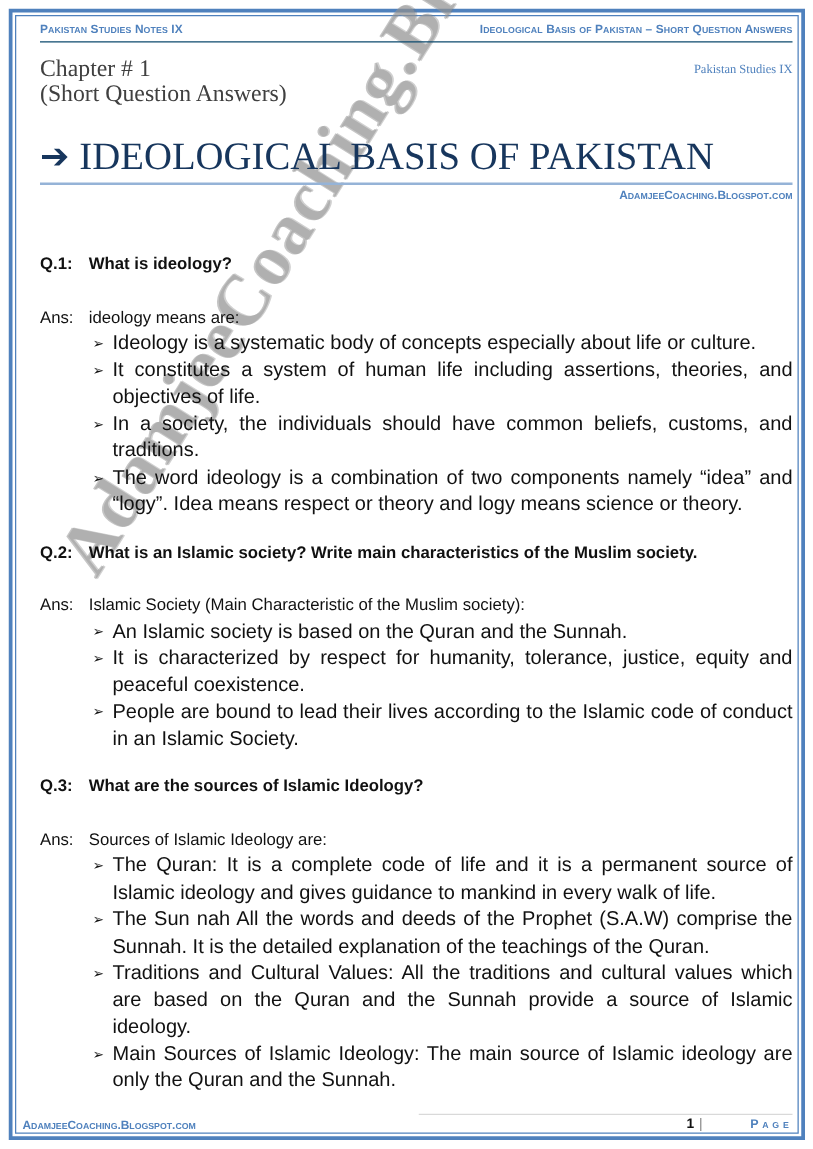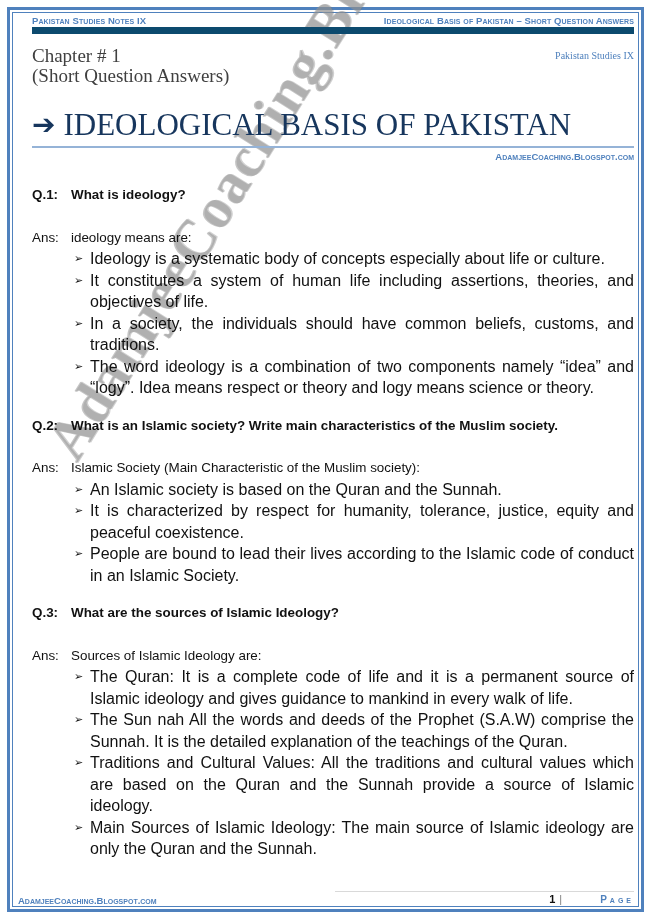--- a/index.html
+++ b/index.html
@@ -10,21 +10,21 @@
     position: absolute; left: 7px; top: 7px; width: 637px; height: 905px;
     border: 3px solid #4f81bd;
   }
   .frame-inner {
     position: absolute; left: 12px; top: 12px; width: 627px; height: 895px;
     border: 1px solid #4f81bd;
   }
 
   .running-header {
     position: absolute; left: 32px; right: 16px; top: 14px; height: 20px;
-    border-bottom: 7px solid #0c4a6e;
+    border-bottom: 1px solid #0c4a6e;
     display: flex; justify-content: space-between; align-items: center;
     font-size: 9.5px; font-weight: bold; color: #4f81bd; letter-spacing: 0.1px;
   }
   .smallcaps-sc { font-variant: small-caps; }
 
   .chapter-block {
     position: absolute; left: 32px; top: 46px;
     font-family: "Liberation Serif", serif; color: #404040; font-size: 19px; line-height: 20px;
   }
   .subject-label {
@@ -38,21 +38,21 @@
     font-family: "Liberation Serif", serif; color: #17365d; font-size: 31px; line-height: 40px;
     display: flex; align-items: center;
   }
   .main-title .arrow { font-family: "DejaVu Sans", sans-serif; font-weight: bold; font-size: 28px; margin-right: 8px; color: #17365d; }
 
   .site-link-top {
     position: absolute; right: 16px; top: 151px;
     font-size: 9.5px; font-weight: bold; color: #4f81bd;
   }
 
-  .content { position: absolute; left: 32px; right: 16px; top: 184px; font-size: 13.4px; line-height: 21.5px; color: #111; }
+  .content { position: absolute; left: 32px; right: 16px; top: 200px; font-size: 13.4px; line-height: 21.5px; color: #111; }
   .q-row { display: flex; font-weight: bold; }
   .q-row .lbl { width: 39px; flex: none; }
   .ans-row { display: flex; font-weight: normal; margin-top: 21px; }
   .ans-row .lbl { width: 39px; flex: none; }
   ul.bullets { list-style: none; margin-left: 44px; }
   ul.bullets li { position: relative; padding-left: 14px; text-align: justify; font-size: 16px; }
   ul.bullets li::before {
     content: "\27A2"; position: absolute; left: -2px; top: 0; font-size: 11px; color: #111;
     font-family: "DejaVu Sans", sans-serif;
   }

